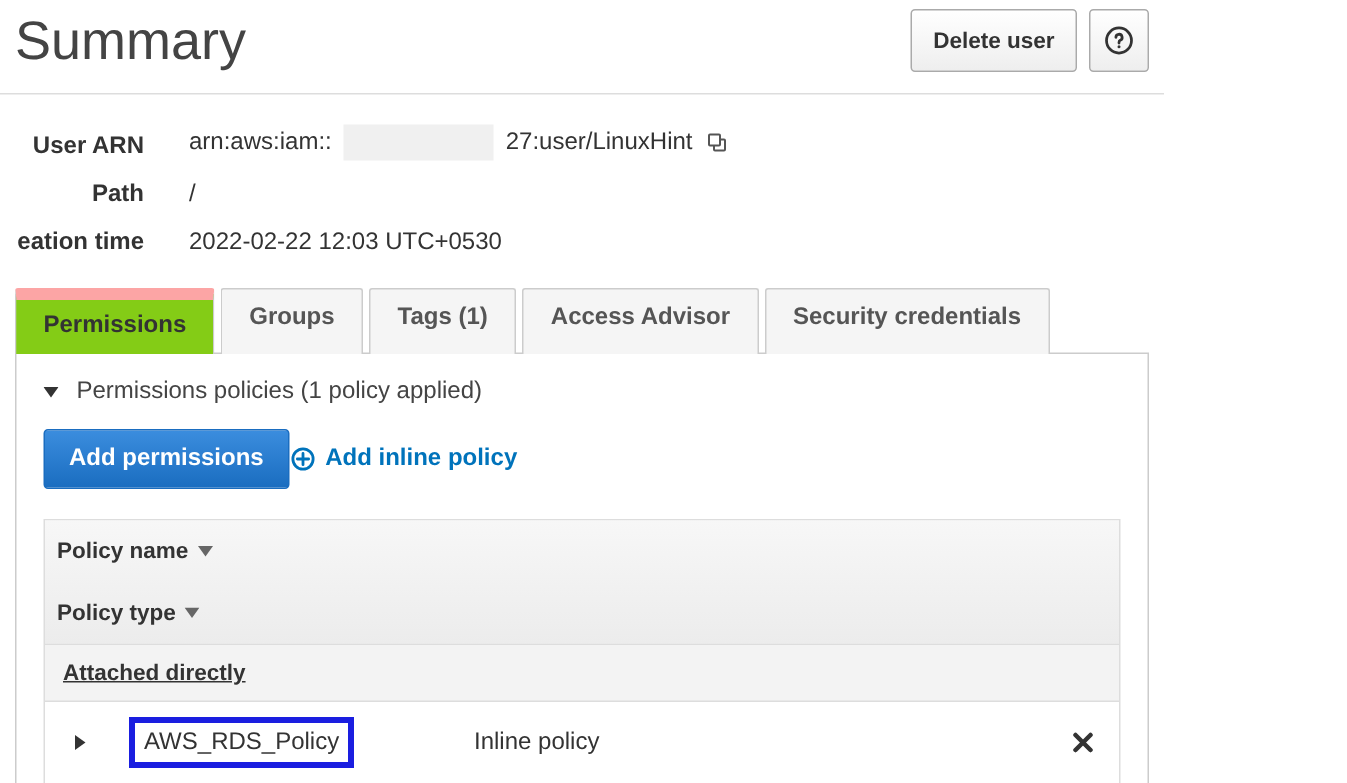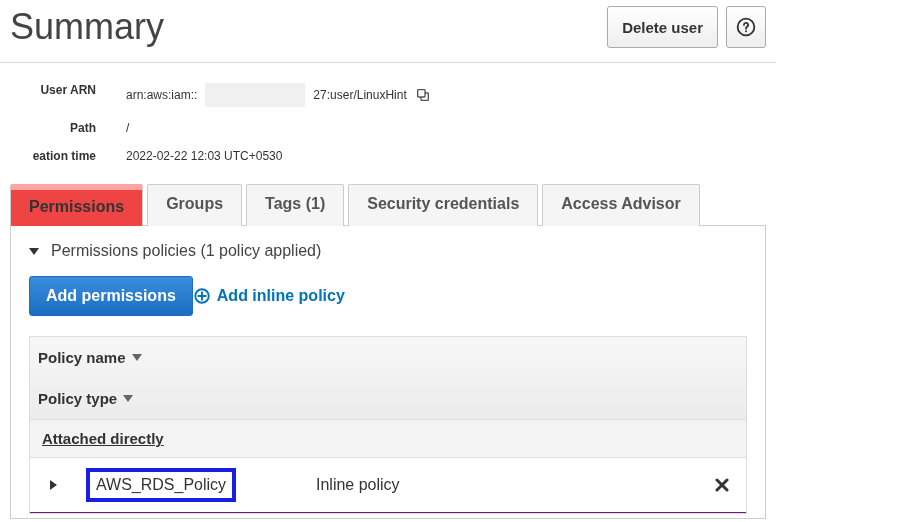--- a/index.html
+++ b/index.html
@@ -4,28 +4,28 @@
   <style>
     * { margin: 0; padding: 0; box-sizing: border-box; }
     body { font-family: "Amazon Ember", "Helvetica Neue", Helvetica, Arial, sans-serif; font-size: 14px; color: #333; background: #fff; }
     .container { width: 776px; }
     .header-row { display: flex; justify-content: space-between; align-items: center; padding: 6px 10px 14px 10px; border-bottom: 1px solid #ddd; }
     .page-title { font-size: 36px; font-weight: 400; color: #444; }
     .header-buttons { display: flex; gap: 8px; }
     .btn { border: 1px solid #aaa; background: linear-gradient(#fff, #eee); border-radius: 3px; padding: 8px 14px; font-size: 15px; font-weight: 700; color: #333; cursor: pointer; }
     .btn-icon { width: 40px; height: 42px; display: flex; align-items: center; justify-content: center; border: 1px solid #aaa; background: linear-gradient(#fff, #eee); border-radius: 3px; cursor: pointer; }
     .details-table { margin: 20px 0 20px 0; }
-    .details-row { display: flex; align-items: flex-start; margin-bottom: 14px; font-size: 12px; }
+    .details-row { display: flex; align-items: flex-end; margin-bottom: 14px; font-size: 16px; }
     .details-label { width: 126px; text-align: right; font-weight: 700; color: #333; padding-right: 30px; }
     .details-value { color: #333; display: flex; align-items: center; gap: 6px; }
     .blur-box { display: inline-block; width: 100px; height: 24px; background: #f0f0f0; margin: 0 2px; vertical-align: middle; }
     .copy-icon { cursor: pointer; padding: 2px; }
     .tabs { display: flex; border-bottom: 1px solid #ccc; margin: 0 10px; }
     .tab { padding: 10px 18px; font-size: 16px; font-weight: 700; color: #555; background: #f5f5f5; border: 1px solid #ccc; border-bottom: none; margin-right: 4px; cursor: pointer; position: relative; top: 1px; border-radius: 2px 2px 0 0; }
-    .tab.active { background: #ef4444; border-top: 6px solid #fca5a5; color: #333; padding-top: 8px; }
+    .tab.active { background: #84cc16; border-top: 8px solid #fca5a5; color: #333; padding-top: 8px; }
     .tab-content { border: 1px solid #ccc; border-top: none; margin: 0 10px; padding: 16px 18px 4px 18px; }
     .collapse-header { display: flex; align-items: center; font-size: 16px; color: #444; margin-bottom: 16px; }
     .caret-down { margin-right: 12px; }
     .actions-row { display: flex; justify-content: flex-start; align-items: center; margin-bottom: 20px; }
     .btn-primary { background: linear-gradient(#3b8dde, #1a6dc0); border: 1px solid #1a6dc0; color: #fff; border-radius: 3px; padding: 10px 16px; font-size: 16px; font-weight: 700; cursor: pointer; }
     .link-action { color: #0073bb; font-size: 16px; font-weight: 700; cursor: pointer; display: flex; align-items: center; gap: 6px; }
     .policy-table { width: 100%; border: 1px solid #ddd; }
     .policy-table-header { display: flex; background: linear-gradient(#f7f7f7, #ececec); border-bottom: 1px solid #ddd; flex-direction: column; }
     .col-expand { width: 48px; }
     .col-name { width: 230px; padding: 12px 8px; font-weight: 700; font-size: 15px; display: flex; align-items: center; gap: 6px; }
@@ -81,22 +81,22 @@
     <div class="details-row">
       <div class="details-label" style="white-space:nowrap">eation time</div>
       <div class="details-value">2022-02-22 12:03 UTC+0530</div>
     </div>
   </div>
 
   <div class="tabs">
     <div class="tab active">Permissions</div>
     <div class="tab">Groups</div>
     <div class="tab">Tags (1)</div>
+    <div class="tab">Access Advisor</div>
     <div class="tab">Security credentials</div>
-    <div class="tab">Access Advisor</div>
   </div>
 
   <div class="tab-content">
     <div class="collapse-header">
       <span class="caret-down">
         <svg width="10" height="10" viewBox="0 0 10 10">
             <path d="M0 2 L10 2 L5 9 Z" fill="#333"></path>
           </svg>
       </span>
       <span>Permissions policies (1 policy applied)</span>

